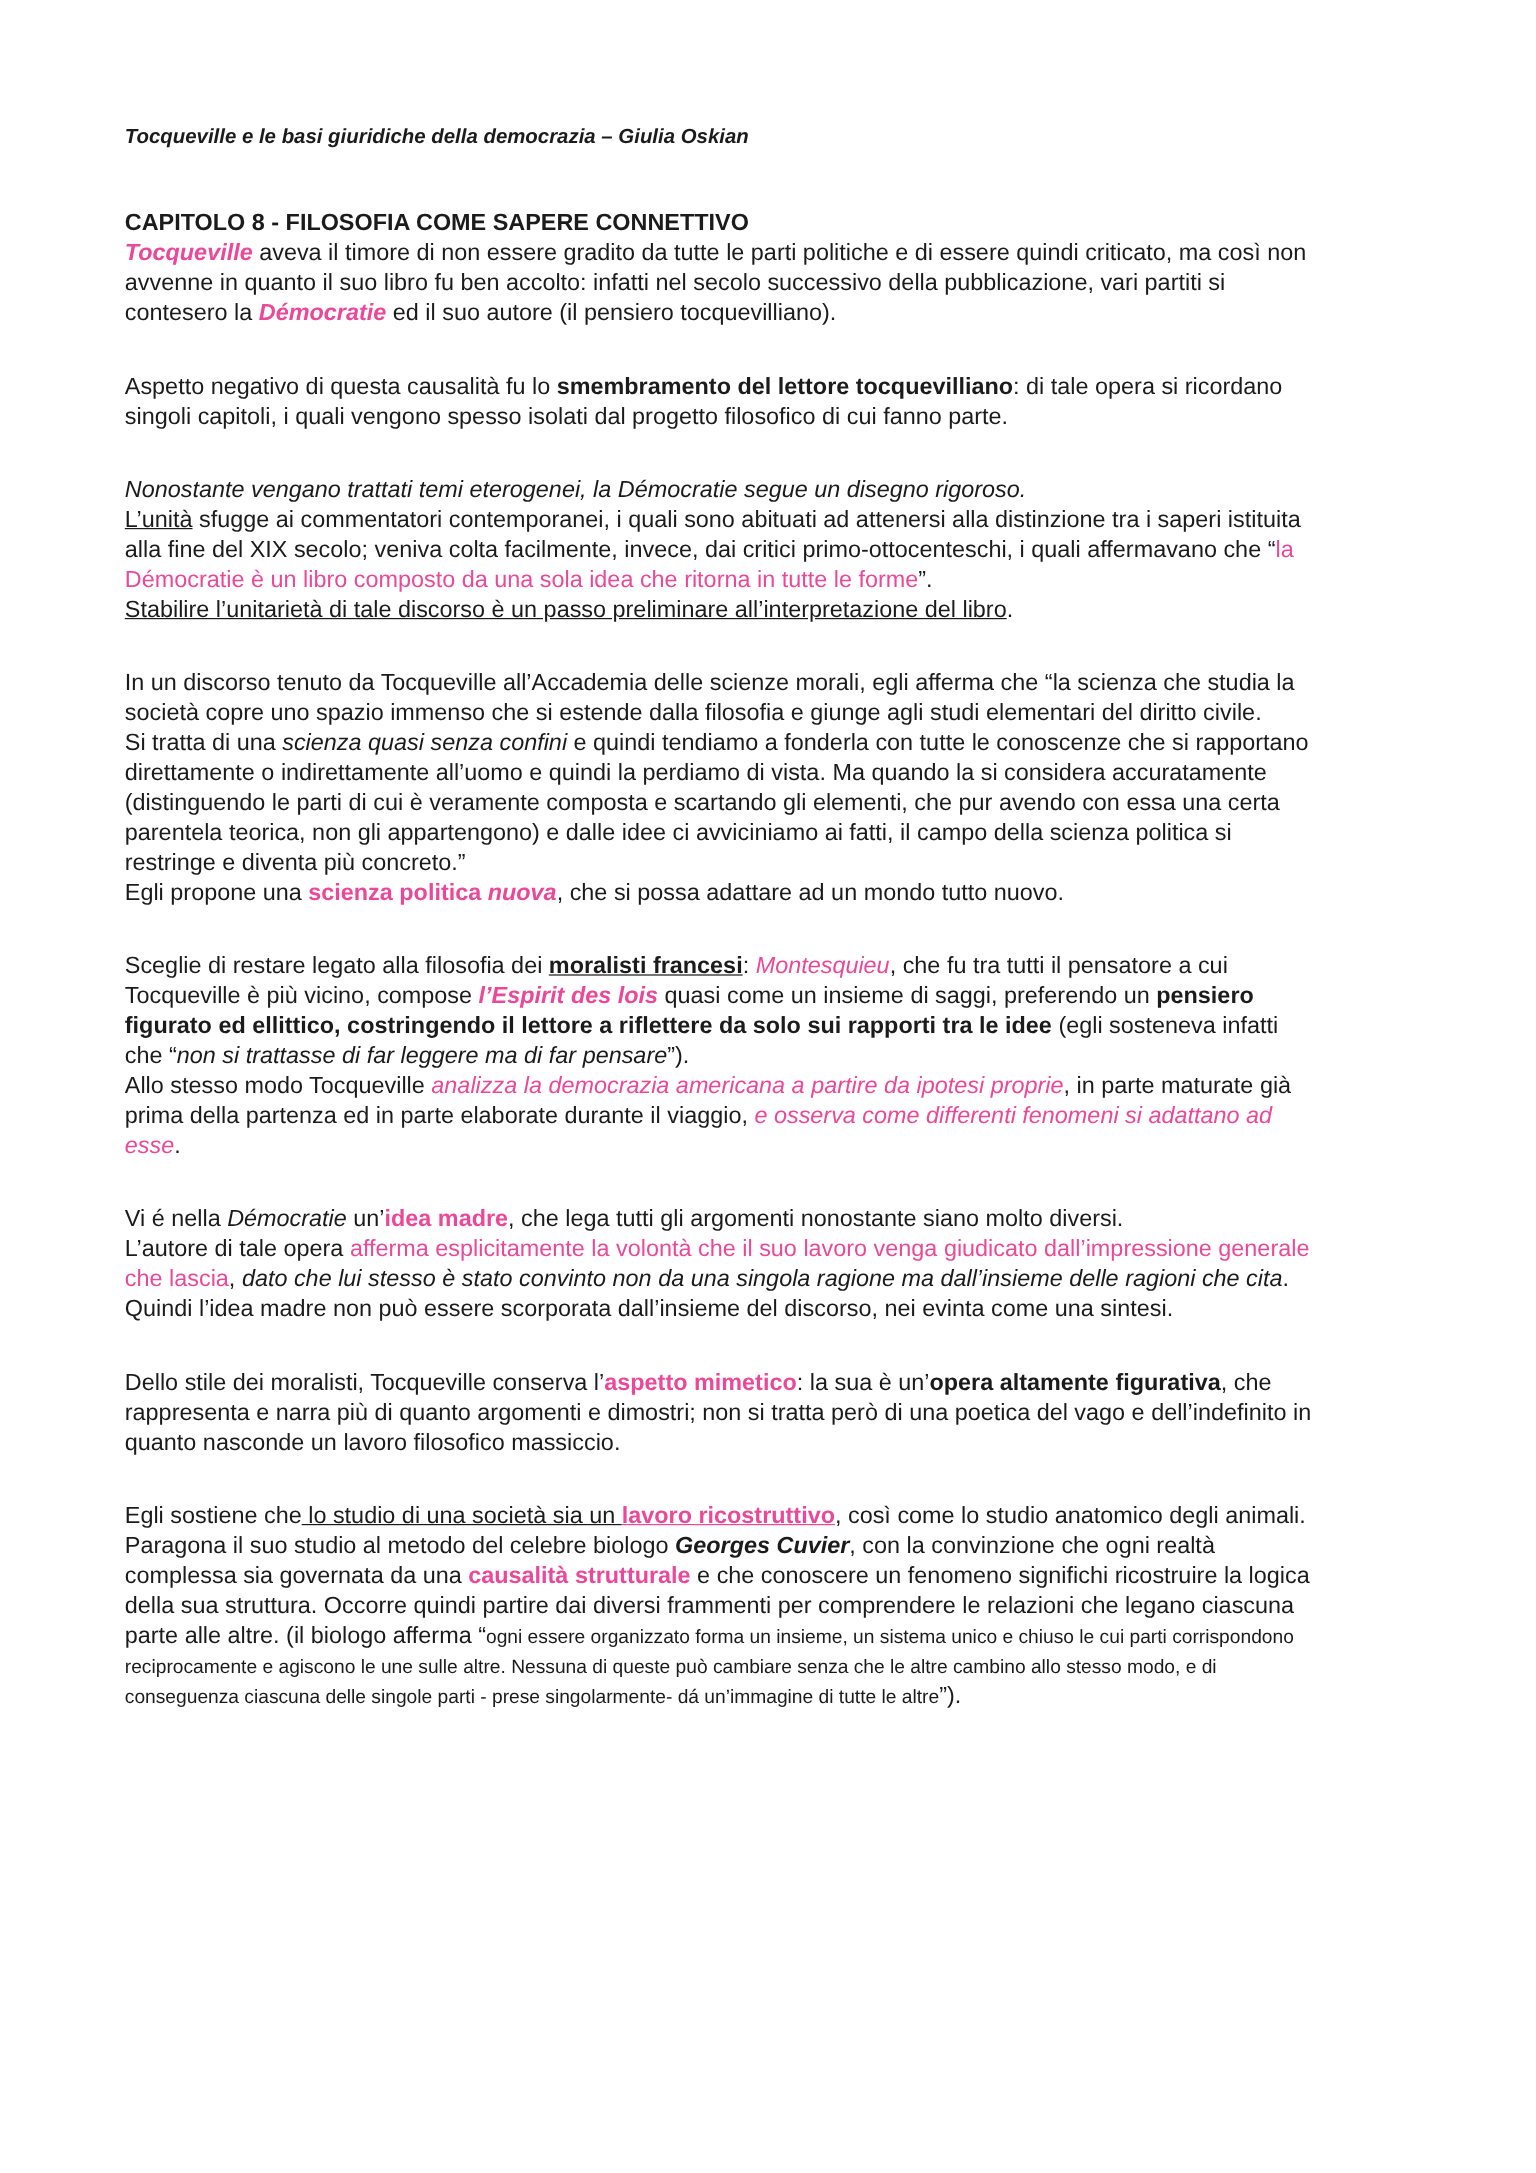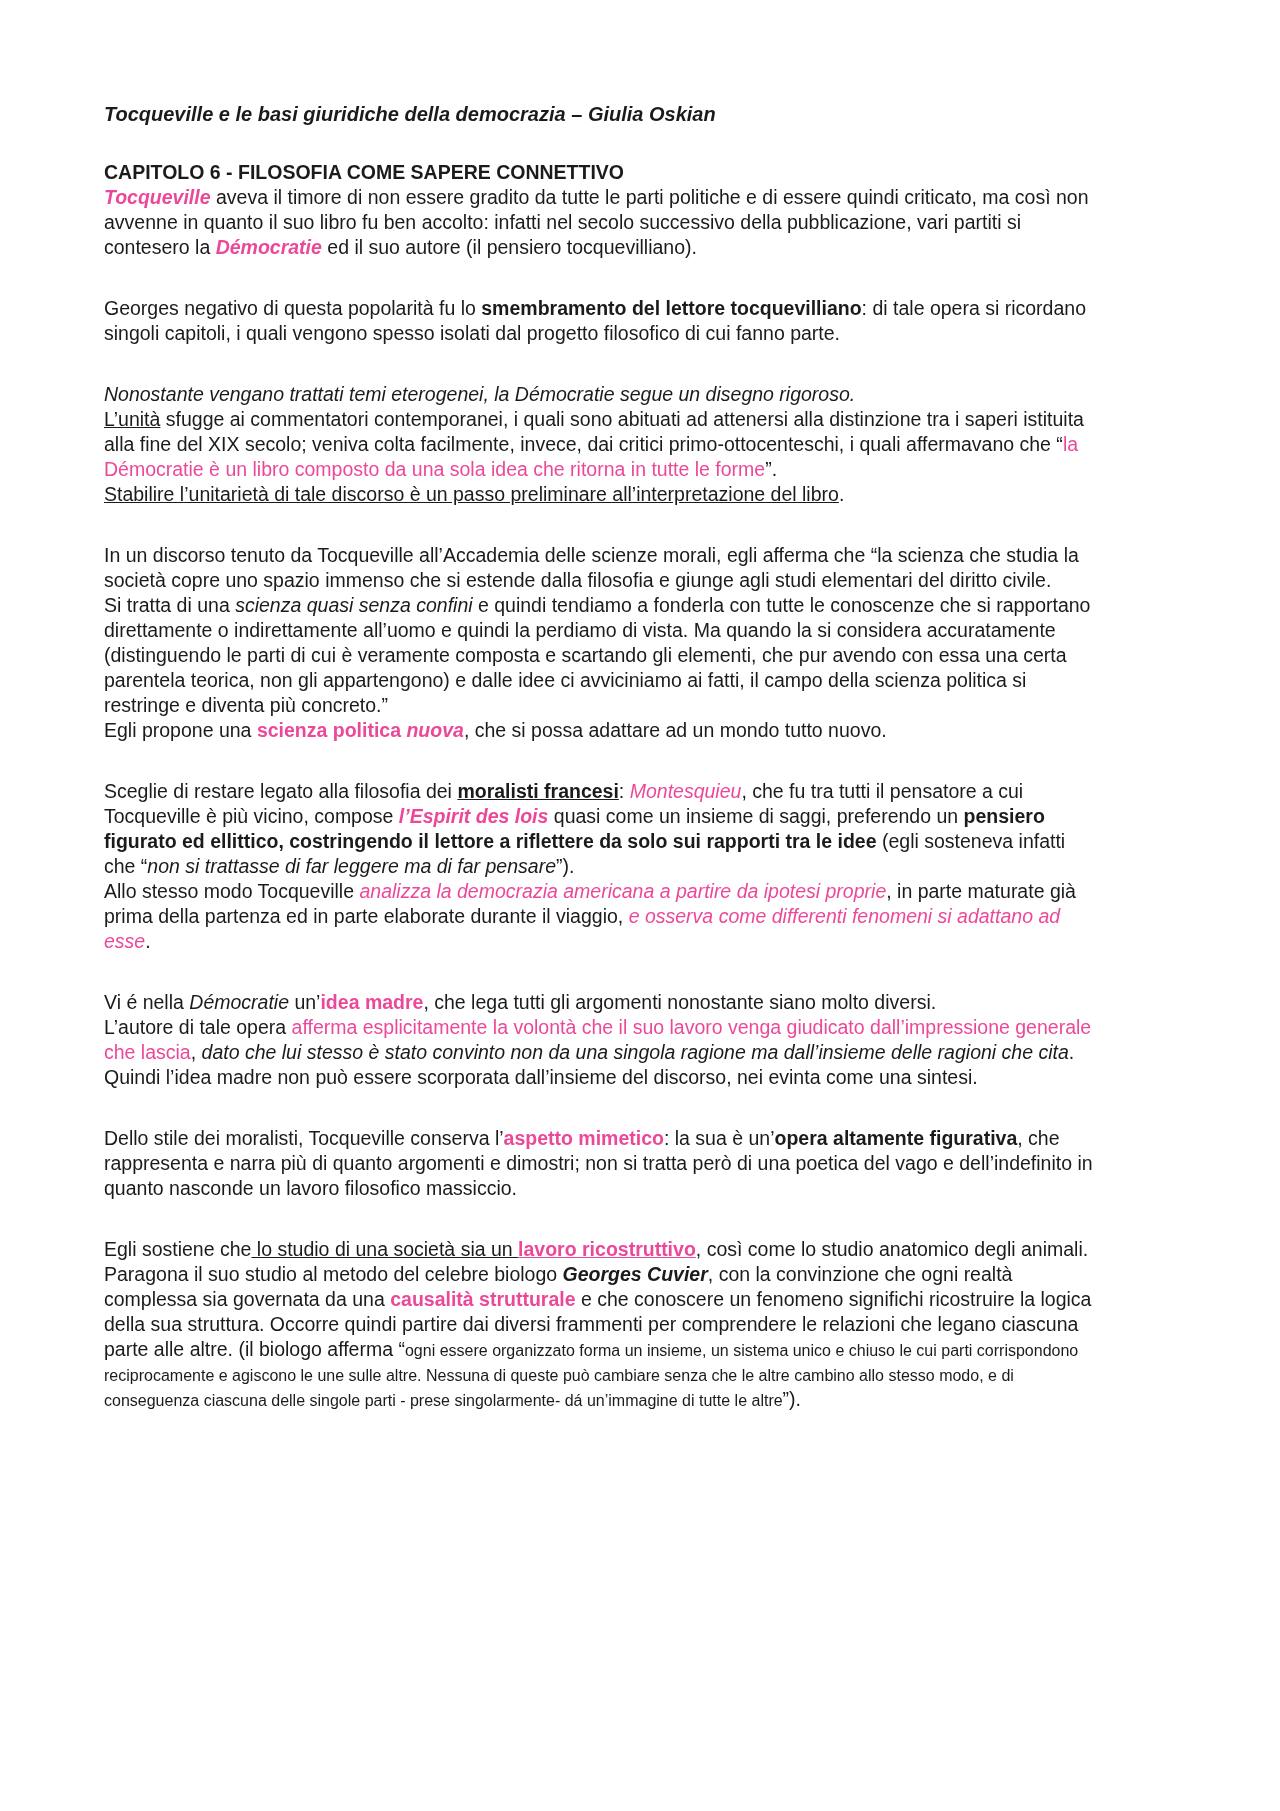--- a/index.html
+++ b/index.html
@@ -13,25 +13,25 @@
     min-height: 1811px;
     box-sizing: border-box;
     background: #ffffff;
     padding: 100px 180px 80px 104px;
     font-family: "Liberation Sans", "DejaVu Sans", sans-serif;
     color: #1b1b1b;
     font-size: 19.5px;
     line-height: 25px;
   }
   .doc-title {
-    font-size: 20px;
+    font-size: 17px;
     line-height: 28px;
     font-weight: bold;
     font-style: italic;
-    margin: 0 0 32px 0;
+    margin: 0 0 46px 0;
   }
   .chapter-heading {
     font-size: 19.5px;
     font-weight: bold;
     margin: 0;
   }
   .para {
     margin: 0 0 36px 0;
   }
   .para:first-of-type { margin-top: 0; }
@@ -39,24 +39,24 @@
   .run.i { font-style: italic; }
   .run.u { text-decoration: underline; }
   .run.red { color: #ec4899; }
   .run.small { font-size: 16px; line-height: 22px; }
 </style>
 </head>
 <body>
 
 <div class="page">
   <h1 class="doc-title">Tocqueville e le basi giuridiche della democrazia – Giulia Oskian</h1>
-  <h2 class="chapter-heading">CAPITOLO 6 - FILOSOFIA COME SAPERE CONNETTIVO</h2>
+  <h2 class="chapter-heading">CAPITOLO 8 - FILOSOFIA COME SAPERE CONNETTIVO</h2>
   <div>
       <p class="para"><span class="run b i red">Tocqueville</span><span class="run"> aveva il timore di non essere gradito da tutte le parti politiche e di essere quindi criticato, ma così non avvenne in quanto il suo libro fu ben accolto: infatti nel secolo successivo della pubblicazione, vari partiti si contesero la </span><span class="run b i red">Démocratie</span><span class="run"> ed il suo autore (il pensiero tocquevilliano).</span></p>
-      <p class="para"><span class="run">Georges negativo di questa popolarità fu lo </span><span class="run b">smembramento del lettore tocquevilliano</span><span class="run">: di tale opera si ricordano singoli capitoli, i quali vengono spesso isolati dal progetto filosofico di cui fanno parte.</span></p>
+      <p class="para"><span class="run">Aspetto negativo di questa causalità fu lo </span><span class="run b">smembramento del lettore tocquevilliano</span><span class="run">: di tale opera si ricordano singoli capitoli, i quali vengono spesso isolati dal progetto filosofico di cui fanno parte.</span></p>
       <p class="para"><span class="run i">Nonostante vengano trattati temi eterogenei, la Démocratie segue un disegno rigoroso.</span><br><span class="run u">L’unità</span><span class="run"> sfugge ai commentatori contemporanei, i quali sono abituati ad attenersi alla distinzione tra i saperi istituita alla fine del XIX secolo; veniva colta facilmente, invece, dai critici primo-ottocenteschi, i quali affermavano che “</span><span class="run red">la Démocratie è un libro composto da una sola idea che ritorna in tutte le forme</span><span class="run">”.</span><br><span class="run u">Stabilire l’unitarietà di tale discorso è un passo preliminare all’interpretazione del libro</span><span class="run">.</span></p>
       <p class="para"><span class="run">In un discorso tenuto da Tocqueville all’Accademia delle scienze morali, egli afferma che “la scienza che studia la società copre uno spazio immenso che si estende dalla filosofia e giunge agli studi elementari del diritto civile.</span><br><span class="run">Si tratta di una </span><span class="run i">scienza quasi senza confini</span><span class="run"> e quindi tendiamo a fonderla con tutte le conoscenze che si rapportano direttamente o indirettamente all’uomo e quindi la perdiamo di vista. Ma quando la si considera accuratamente (distinguendo le parti di cui è veramente composta e scartando gli elementi, che pur avendo con essa una certa parentela teorica, non gli appartengono) e dalle idee ci avviciniamo ai fatti, il campo della scienza politica si restringe e diventa più concreto.”</span><br><span class="run">Egli propone una </span><span class="run b red">scienza politica </span><span class="run b i red">nuova</span><span class="run">, che si possa adattare ad un mondo tutto nuovo.</span></p>
       <p class="para"><span class="run">Sceglie di restare legato alla filosofia dei </span><span class="run b u">moralisti francesi</span><span class="run">: </span><span class="run i red">Montesquieu</span><span class="run">, che fu tra tutti il pensatore a cui Tocqueville è più vicino, compose </span><span class="run b i red">l’Espirit des lois</span><span class="run"> quasi come un insieme di saggi, preferendo un </span><span class="run b">pensiero figurato ed ellittico, costringendo il lettore a riflettere da solo sui rapporti tra le idee</span><span class="run"> (egli sosteneva infatti che “</span><span class="run i">non si trattasse di far leggere ma di far pensare</span><span class="run">”).</span><br><span class="run">Allo stesso modo Tocqueville </span><span class="run i red">analizza la democrazia americana a partire da ipotesi proprie</span><span class="run">, in parte maturate già prima della partenza ed in parte elaborate durante il viaggio, </span><span class="run i red">e osserva come differenti fenomeni si adattano ad esse</span><span class="run">.</span></p>
       <p class="para"><span class="run">Vi é nella </span><span class="run i">Démocratie</span><span class="run"> un’</span><span class="run b red">idea madre</span><span class="run">, che lega tutti gli argomenti nonostante siano molto diversi.</span><br><span class="run">L’autore di tale opera </span><span class="run red">afferma esplicitamente la volontà che il suo lavoro venga giudicato dall’impressione generale che lascia</span><span class="run">, </span><span class="run i">dato che lui stesso è stato convinto non da una singola ragione ma dall’insieme delle ragioni che cita</span><span class="run">.</span><br><span class="run">Quindi l’idea madre non può essere scorporata dall’insieme del discorso, nei evinta come una sintesi.</span></p>
       <p class="para"><span class="run">Dello stile dei moralisti, Tocqueville conserva l’</span><span class="run b red">aspetto mimetico</span><span class="run">: la sua è un’</span><span class="run b">opera altamente figurativa</span><span class="run">, che rappresenta e narra più di quanto argomenti e dimostri; non si tratta però di una poetica del vago e dell’indefinito in quanto nasconde un lavoro filosofico massiccio.</span></p>
       <p class="para"><span class="run">Egli sostiene che</span><span class="run u"> lo studio di una società sia un </span><span class="run b u red">lavoro ricostruttivo</span><span class="run">, così come lo studio anatomico degli animali.</span><br><span class="run">Paragona il suo studio al metodo del celebre biologo </span><span class="run b i">Georges Cuvier</span><span class="run">, con la convinzione che ogni realtà complessa sia governata da una </span><span class="run b red">causalità strutturale</span><span class="run"> e che conoscere un fenomeno significhi ricostruire la logica della sua struttura. Occorre quindi partire dai diversi frammenti per comprendere le relazioni che legano ciascuna parte alle altre. (il biologo afferma “</span><span class="run small">ogni essere organizzato forma un insieme, un sistema unico e chiuso le cui parti corrispondono reciprocamente e agiscono le une sulle altre. Nessuna di queste può cambiare senza che le altre cambino allo stesso modo, e di conseguenza ciascuna delle singole parti - prese singolarmente- dá un’immagine di tutte le altre</span><span class="run">”).</span></p>
     </div>
 </div>
 
 </body></html>

